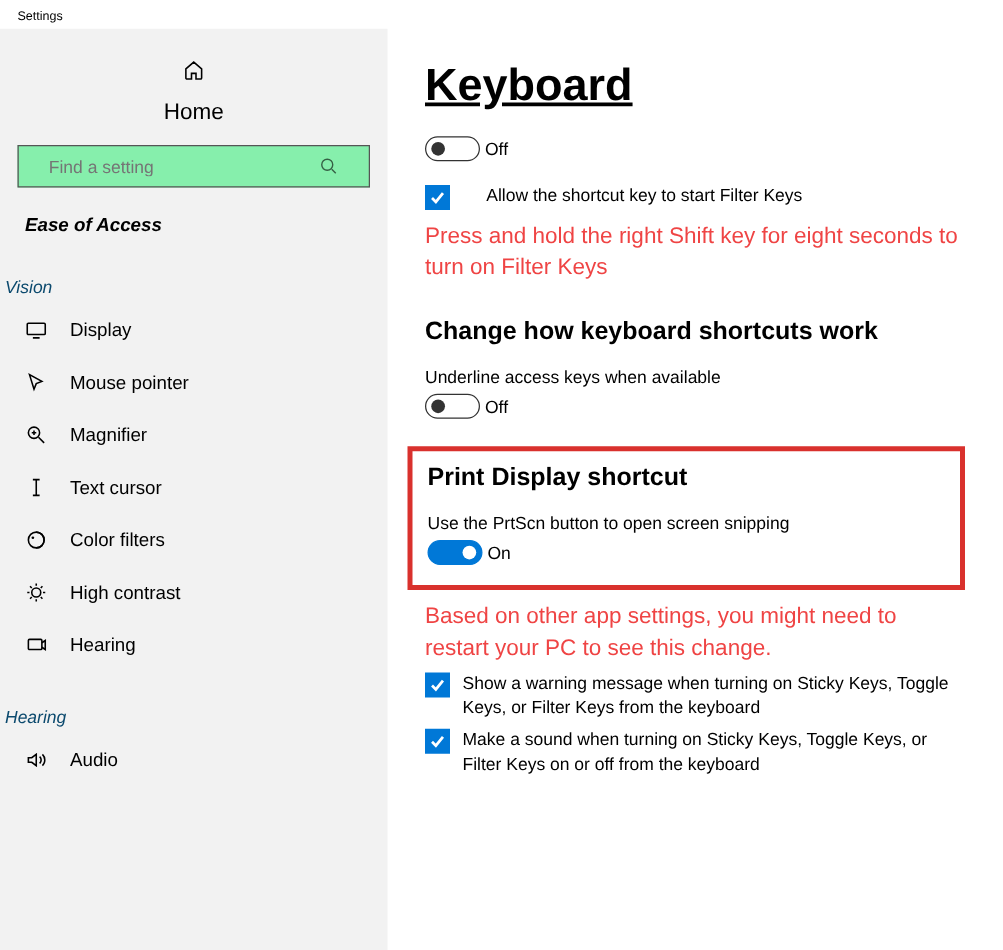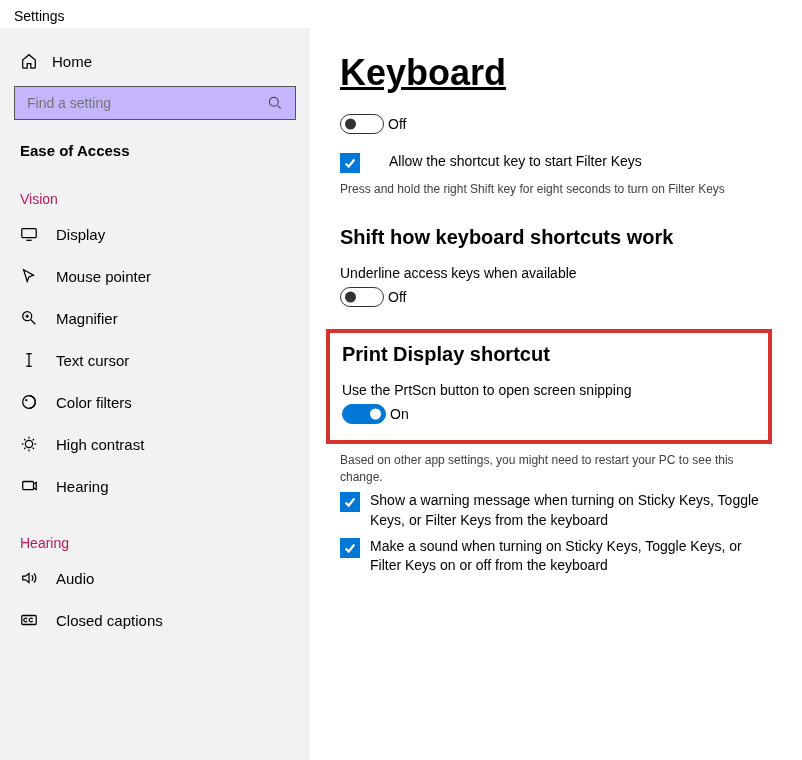--- a/index.html
+++ b/index.html
@@ -6,57 +6,60 @@
   body {
     font-family: "Segoe UI", -apple-system, sans-serif;
     background: #ffffff;
     color: #000000;
     width: 802px;
     height: 760px;
     overflow: hidden;
     font-size: 14px;
   }
   .window { display: flex; flex-direction: column; height: 100%; }
-  .title-bar { padding: 8px 14px 4px; font-size: 14px; color: #000; }
+  .title-bar { padding: 8px 14px 4px; font-size: 10px; color: #000; }
   .body { display: flex; flex: 1; }
   .sidebar {
     width: 310px;
     background: #f2f2f2;
     padding: 14px 0;
     display: flex;
     flex-direction: column;
     gap: 0;
   }
   .nav-home {
     display: flex; align-items: center; gap: 14px;
     padding: 10px 20px; cursor: default;
-    font-size: 15px;
+    font-size: 18px;
+    flex-direction: column;
   }
   .nav-home .icon { width: 18px; height: 18px; }
   .search-wrap { padding: 6px 14px 10px; }
   .search-box {
     display: flex; align-items: center;
     border: 1px solid #555;
-    background: #c4b5fd;
+    background: #86efac;
     height: 34px;
-    padding: 0 12px;
+    padding: 0 24px;
   }
   .search-box input {
     flex: 1; border: none; background: transparent;
     font-size: 14px; outline: none;
     color: #555; font-style: normal;
   }
   .search-box .icon { width: 16px; height: 16px; opacity: .6; }
   .sidebar h2.category {
     font-weight: 600; font-size: 15px;
     padding: 12px 20px 4px;
+    font-style: italic;
   }
   .sidebar h3.group {
-    font-weight: 400; font-size: 14px; color: #be185d;
-    padding: 28px 20px 6px;
+    font-weight: 400; font-size: 14px; color: #0c4a6e;
+    padding: 28px 4px 6px;
+    font-style: italic;
   }
   .nav-item {
     display: flex; align-items: center; gap: 18px;
     padding: 12px 20px;
     font-size: 15px;
     cursor: default;
   }
   .nav-item .icon { width: 18px; height: 18px; flex-shrink: 0; display:flex; align-items:center; justify-content:center; }
 
   .main {
@@ -70,21 +73,21 @@
     margin-bottom: 20px;
     text-decoration: underline;
   }
   .main h2.section {
     font-weight: 600;
     font-size: 20px;
     margin-top: 28px;
     margin-bottom: 14px;
   }
   .desc { font-size: 14px; color: #000; margin-bottom: 6px; margin-top: 16px; }
-  .hint { font-size: 12px; color: #404040; margin-top: 8px; line-height: 1.4; }
+  .hint { font-size: 18px; color: #ef4444; margin-top: 8px; line-height: 1.4; }
   .toggle-row { display: flex; align-items: center; gap: 4px; margin: 6px 0 2px; }
   .toggle {
     width: 44px; height: 20px; border-radius: 10px;
     border: 1.5px solid #333; position: relative;
     background: #fff;
   }
   .toggle .knob {
     position: absolute; width: 11px; height: 11px;
     border-radius: 50%; background: #333;
     top: 50%; transform: translateY(-50%); left: 4px;
@@ -219,30 +222,20 @@
       <div class="nav-item">
         <span class="icon">
           <svg viewBox="0 0 20 20" fill="none" stroke="#000" stroke-width="1.4">
               <path d="M3 8v4h3l4 3V5L6 8z"></path>
               <path d="M13 7a4 4 0 0 1 0 6"></path>
               <path d="M15.5 5a7 7 0 0 1 0 10"></path>
             </svg>
         </span>
         <span>Audio</span>
       </div>
-      <div class="nav-item">
-        <span class="icon">
-          <svg viewBox="0 0 20 20" fill="none" stroke="#000" stroke-width="1.4">
-              <rect x="2" y="5" width="16" height="10" rx="1"></rect>
-              <path d="M8 9a2 2 0 1 0 0 2"></path>
-              <path d="M14 9a2 2 0 1 0 0 2"></path>
-            </svg>
-        </span>
-        <span>Closed captions</span>
-      </div>
     </aside>
 
     <main class="main">
       <h1>Keyboard</h1>
 
       <div class="toggle-row">
         <div class="toggle">
             <div class="knob"></div>
           </div>
         <span class="toggle-label">Off</span>
@@ -251,21 +244,21 @@
       <div class="check-row" style="margin-top:18px;gap:29px;">
         <div class="checkbox">
           <svg viewBox="0 0 16 16">
               <polyline points="3,8.5 6.5,12 13,4"></polyline>
             </svg>
         </div>
         <span>Allow the shortcut key to start Filter Keys</span>
       </div>
       <p class="hint">Press and hold the right Shift key for eight seconds to turn on Filter Keys</p>
 
-      <h2 class="section">Shift how keyboard shortcuts work</h2>
+      <h2 class="section">Change how keyboard shortcuts work</h2>
       <p class="desc">Underline access keys when available</p>
       <div class="toggle-row">
         <div class="toggle">
             <div class="knob"></div>
           </div>
         <span class="toggle-label">Off</span>
       </div>
 
       <div class="highlight-box">
         <h2 class="section" style="margin-top:0;">Print Display shortcut</h2>

